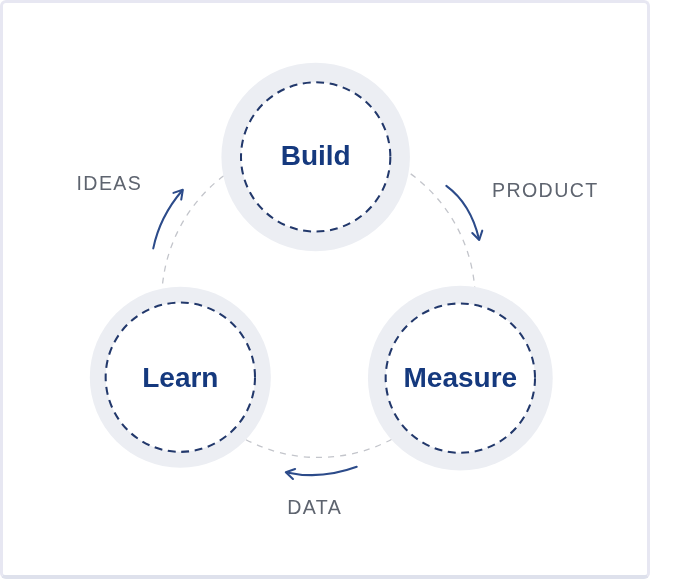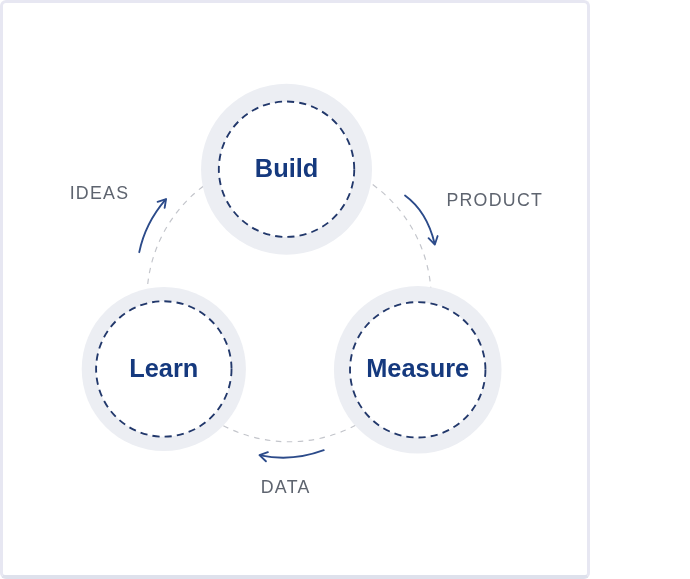--- a/index.html
+++ b/index.html
@@ -9,21 +9,21 @@
     --cycle-path:#c3c5cb;
     --arrow:#2c4b8a;
     --edge-label:#5e646f;
     --canvas-bg:#ffffff;
     --canvas-border:#e7e7f2;
     --canvas-border-bottom:#dee1ec;
   }
   html,body{margin:0;padding:0;background:#ffffff;}
   .canvas{
     position:relative;
-    width:590px;height:579px;
+    width:650px;height:579px;
     box-sizing:border-box;
     background:var(--canvas-bg);
     border:3px solid var(--canvas-border);
     border-bottom:4px solid var(--canvas-border-bottom);
     border-radius:6px;
     overflow:hidden;
     font-family:"Liberation Sans", sans-serif;
   }
   .canvas svg{display:block;width:100%;height:100%;}
   .cycle-path{

